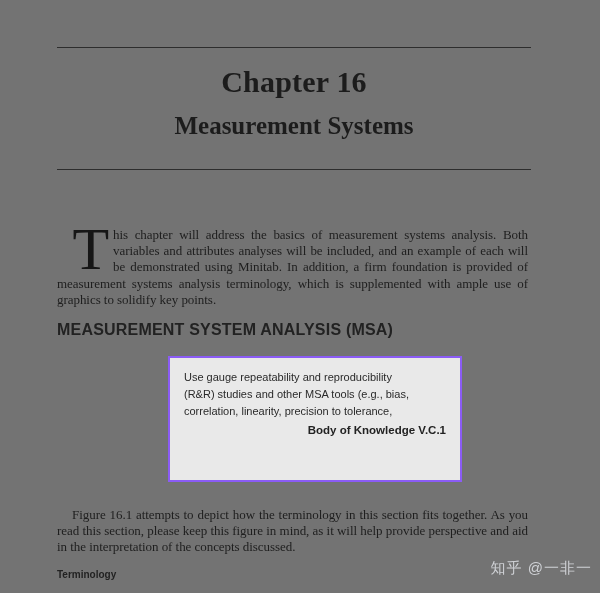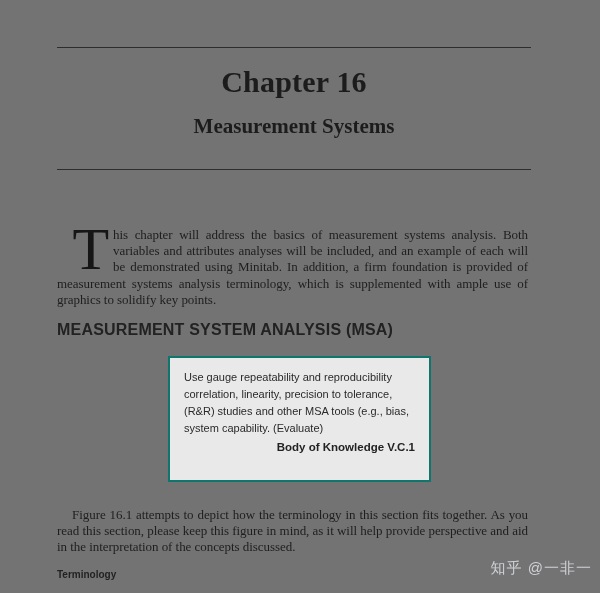--- a/index.html
+++ b/index.html
@@ -37,21 +37,21 @@
     font-weight: bold;
     letter-spacing: 0.2px;
     color: #1c1c1c;
   }
   .chapter-title {
     position: absolute;
     top: 112px;
     left: 57px;
     width: 474px;
     text-align: center;
-    font-size: 21px;
+    font-size: 25px;
     line-height: 28px;
     font-weight: bold;
     color: #1c1c1c;
   }
 
   .intro-paragraph {
     position: absolute;
     top: 227px;
     left: 57px;
     width: 471px;
@@ -84,25 +84,25 @@
     line-height: 18px;
     font-weight: bold;
     letter-spacing: 0.2px;
     color: #222222;
   }
 
   .bok-box {
     position: absolute;
     top: 356px;
     left: 168px;
-    width: 263px;
+    width: 294px;
     height: 126px;
     box-sizing: border-box;
     background: #e9e9e9;
-    border: 2px solid #0f766e;
+    border: 2px solid #8b5cf6;
     padding: 11px 12px 0 14px;
     font-family: "Liberation Sans", sans-serif;
     font-size: 11px;
     line-height: 17px;
     color: #2a2a2a;
   }
   .bok-line { white-space: nowrap; }
   .bok-attribution {
     margin-top: 2px;
     padding-right: 2px;
@@ -163,23 +163,22 @@
   <div class="rule rule-bottom"></div>
 
   <div class="intro-paragraph">
     <span class="dropcap">T</span><span>his chapter will address the basics of measurement systems analysis. Both variables and attributes analyses will be included, and an example of each will be demonstrated using Minitab. In addition, a firm foundation is provided of measurement systems analysis terminology, which is supplemented with ample use of graphics to solidify key points.</span>
   </div>
 
   <h2 class="section-heading">MEASUREMENT SYSTEM ANALYSIS (MSA)</h2>
 
   <div class="bok-box">
     <div class="bok-line">Use gauge repeatability and reproducibility</div>
+    <div class="bok-line">(R&amp;R) studies and other MSA tools (e.g., bias,</div>
     <div class="bok-line">correlation, linearity, precision to tolerance,</div>
-    <div class="bok-line">(R&amp;R) studies and other MSA tools (e.g., bias,</div>
-    <div class="bok-line">system capability. (Evaluate)</div>
     <div class="bok-attribution">Body of Knowledge V.C.1</div>
   </div>
 
   <p class="figure-paragraph">Figure 16.1 attempts to depict how the terminology in this section fits together. As you read this section, please keep this figure in mind, as it will help provide perspective and aid in the interpretation of the concepts discussed.</p>
 
   <h3 class="subsection-heading">Terminology</h3>
 
   <div class="watermark">知乎 @一非一</div>
 
 </div>

